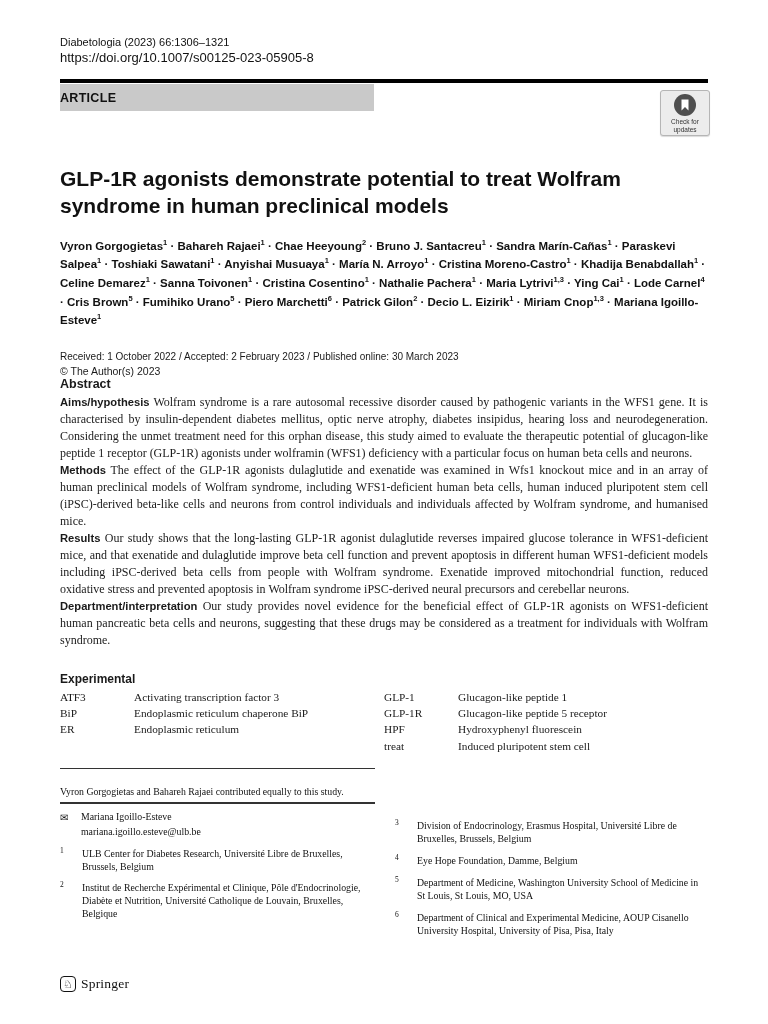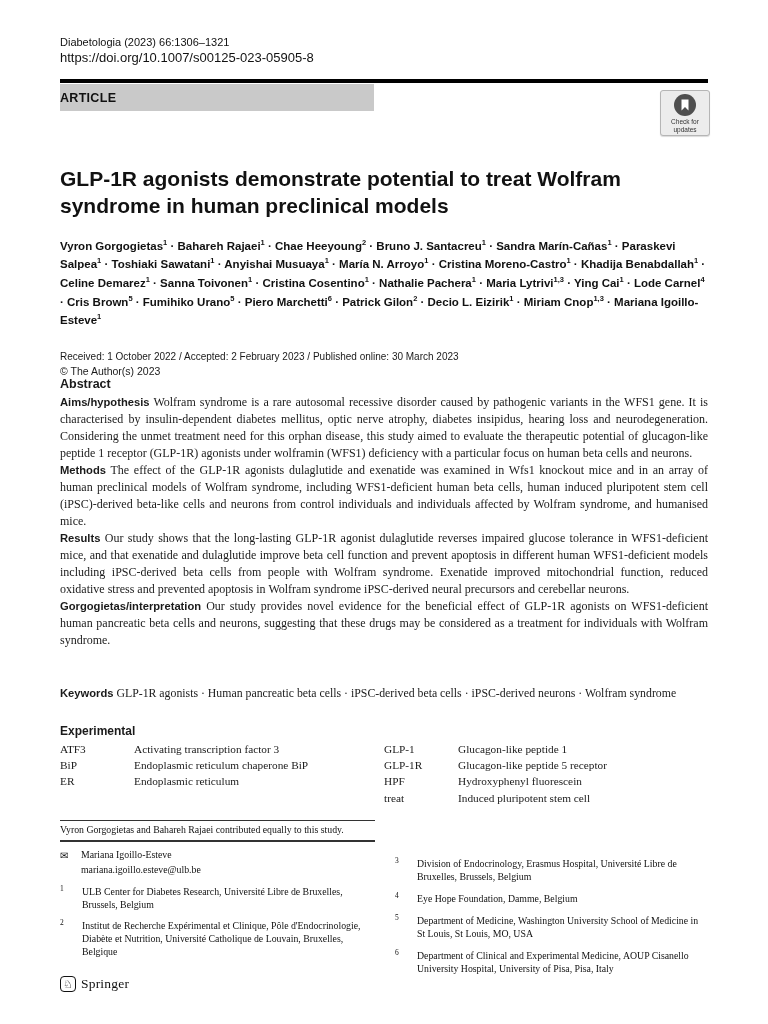--- a/index.html
+++ b/index.html
@@ -52,21 +52,21 @@
   .abbr-cols { display:flex; margin-top:3px; }
   .abbr-col { width:324px; }
   .abbr-col.right { padding-top:0; }
   .abbr-row { display:flex; font-family:"Liberation Serif", serif; font-size:11.3px; line-height:1.42; }
   .abbr-row .term { width:74px; flex:0 0 74px; }
 
   
   .footnote-area { margin-top:14px; }
   .fn-rule { width:315px; height:1px; background:#333; }
   .fn-rule.thick { height:2px; }
-  .equal-note { width:315px; font-family:"Liberation Serif", serif; font-size:9.8px; padding:3px 0 4px 0; color:#111; }
+  .equal-note { width:315px; font-family:"Liberation Serif", serif; font-size:9.8px; padding:17px 0 4px 0; color:#111; }
   .fn-cols { display:flex; margin-top:7px; gap:20px; }
   .fn-left { width:315px; flex:0 0 315px; }
   .fn-right { width:313px; flex:0 0 313px; }
   .fn { font-family:"Liberation Serif", serif; font-size:9.8px; line-height:1.32; color:#111; }
   .corr { display:flex; gap:7px; }
   .corr .mail-icon { font-size:10px; flex:0 0 14px; color:#111; }
   .corr-email { margin-left:21px; margin-top:1px; }
   .aff { display:flex; gap:2px; margin-top:9px; }
   .aff .num { flex:0 0 16px; font-size:7.5px; vertical-align:top; padding-top:0; text-align:left; }
   .aff .num span { position:relative; top:-2px; }
@@ -107,27 +107,23 @@
     <div class="authors"><span>Vyron Gorgogietas<sup>1</sup></span><span class="sep"> · </span><span>Bahareh Rajaei<sup>1</sup></span><span class="sep"> · </span><span>Chae Heeyoung<sup>2</sup></span><span class="sep"> · </span><span>Bruno J. Santacreu<sup>1</sup></span><span class="sep"> · </span><span>Sandra Marín-Cañas<sup>1</sup></span><span class="sep"> · </span><span>Paraskevi Salpea<sup>1</sup></span><span class="sep"> · </span><span>Toshiaki Sawatani<sup>1</sup></span><span class="sep"> · </span><span>Anyishai Musuaya<sup>1</sup></span><span class="sep"> · </span><span>María N. Arroyo<sup>1</sup></span><span class="sep"> · </span><span>Cristina Moreno-Castro<sup>1</sup></span><span class="sep"> · </span><span>Khadija Benabdallah<sup>1</sup></span><span class="sep"> · </span><span>Celine Demarez<sup>1</sup></span><span class="sep"> · </span><span>Sanna Toivonen<sup>1</sup></span><span class="sep"> · </span><span>Cristina Cosentino<sup>1</sup></span><span class="sep"> · </span><span>Nathalie Pachera<sup>1</sup></span><span class="sep"> · </span><span>Maria Lytrivi<sup>1,3</sup></span><span class="sep"> · </span><span>Ying Cai<sup>1</sup></span><span class="sep"> · </span><span>Lode Carnel<sup>4</sup></span><span class="sep"> · </span><span>Cris Brown<sup>5</sup></span><span class="sep"> · </span><span>Fumihiko Urano<sup>5</sup></span><span class="sep"> · </span><span>Piero Marchetti<sup>6</sup></span><span class="sep"> · </span><span>Patrick Gilon<sup>2</sup></span><span class="sep"> · </span><span>Decio L. Eizirik<sup>1</sup></span><span class="sep"> · </span><span>Miriam Cnop<sup>1,3</sup></span><span class="sep"> · </span><span>Mariana Igoillo-Esteve<sup>1</sup></span></div>
 
     <div class="dates-line">Received: 1 October 2022 / Accepted: 2 February 2023 / Published online: 30 March 2023</div>
     <div class="copyright-line">© The Author(s) 2023</div>
 
     <div class="abs-heading">Abstract</div>
     <div class="abstract">
       <p class="abs-p"><b>Aims/hypothesis</b> <span>Wolfram syndrome is a rare autosomal recessive disorder caused by pathogenic variants in the WFS1 gene. It is characterised by insulin-dependent diabetes mellitus, optic nerve atrophy, diabetes insipidus, hearing loss and neurodegeneration. Considering the unmet treatment need for this orphan disease, this study aimed to evaluate the therapeutic potential of glucagon-like peptide 1 receptor (GLP-1R) agonists under wolframin (WFS1) deficiency with a particular focus on human beta cells and neurons.</span></p>
       <p class="abs-p"><b>Methods</b> <span>The effect of the GLP-1R agonists dulaglutide and exenatide was examined in Wfs1 knockout mice and in an array of human preclinical models of Wolfram syndrome, including WFS1-deficient human beta cells, human induced pluripotent stem cell (iPSC)-derived beta-like cells and neurons from control individuals and individuals affected by Wolfram syndrome, and humanised mice.</span></p>
       <p class="abs-p"><b>Results</b> <span>Our study shows that the long-lasting GLP-1R agonist dulaglutide reverses impaired glucose tolerance in WFS1-deficient mice, and that exenatide and dulaglutide improve beta cell function and prevent apoptosis in different human WFS1-deficient models including iPSC-derived beta cells from people with Wolfram syndrome. Exenatide improved mitochondrial function, reduced oxidative stress and prevented apoptosis in Wolfram syndrome iPSC-derived neural precursors and cerebellar neurons.</span></p>
-      <p class="abs-p"><b>Gorgogietas/interpretation</b> <span>Our study provides novel evidence for the beneficial effect of GLP-1R agonists on WFS1-deficient human pancreatic beta cells and neurons, suggesting that these drugs may be considered as a treatment for individuals with Wolfram syndrome.</span></p>
-    </div>
-
-    <div class="keywords">
-      <b>Keywords</b>
-      <span id="keywords-values"> GLP-1R agonists · Human pancreatic beta cells · iPSC-derived beta cells · iPSC-derived neurons · Wolfram syndrome</span>
-    </div>
+      <p class="abs-p"><b>Department/interpretation</b> <span>Our study provides novel evidence for the beneficial effect of GLP-1R agonists on WFS1-deficient human pancreatic beta cells and neurons, suggesting that these drugs may be considered as a treatment for individuals with Wolfram syndrome.</span></p>
+    </div>
+
 
     <div class="abbr-heading">Experimental</div>
     <div class="abbr-cols">
       <div class="abbr-col left" id="abbr-left">
           <div class="abbr-row">
             <span class="term">ATF3</span>
             <span class="def">Activating transcription factor 3</span>
           </div>
           <div class="abbr-row">
             <span class="term">BiP</span>

